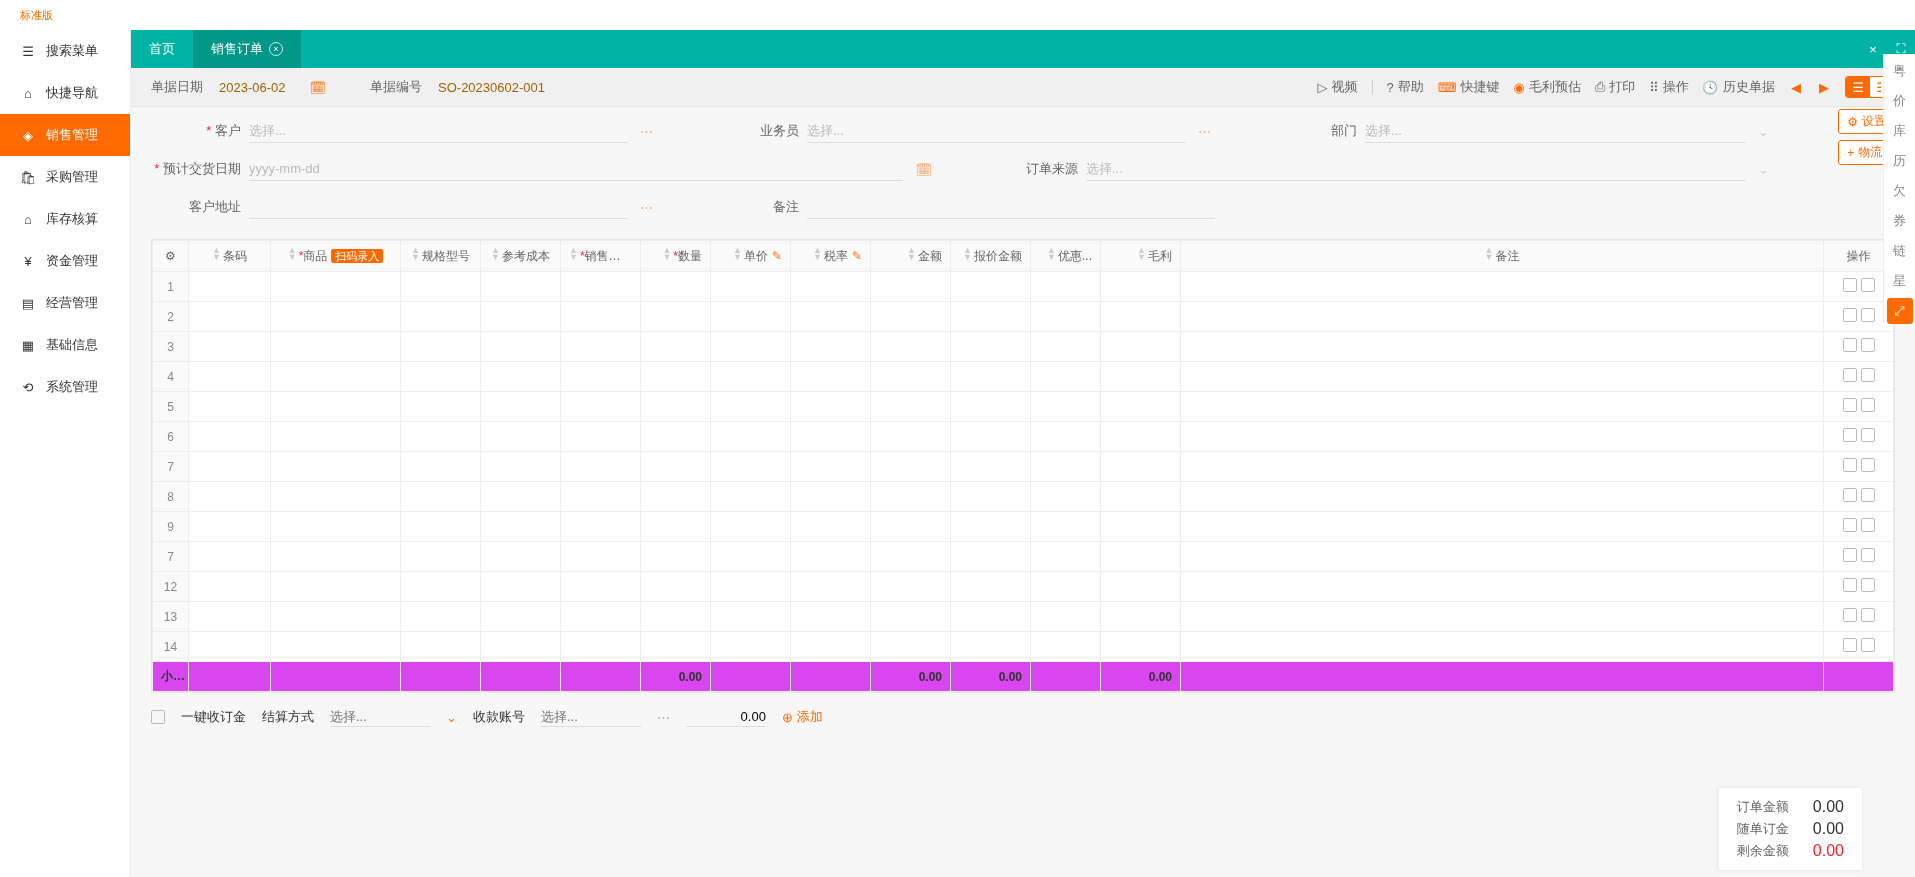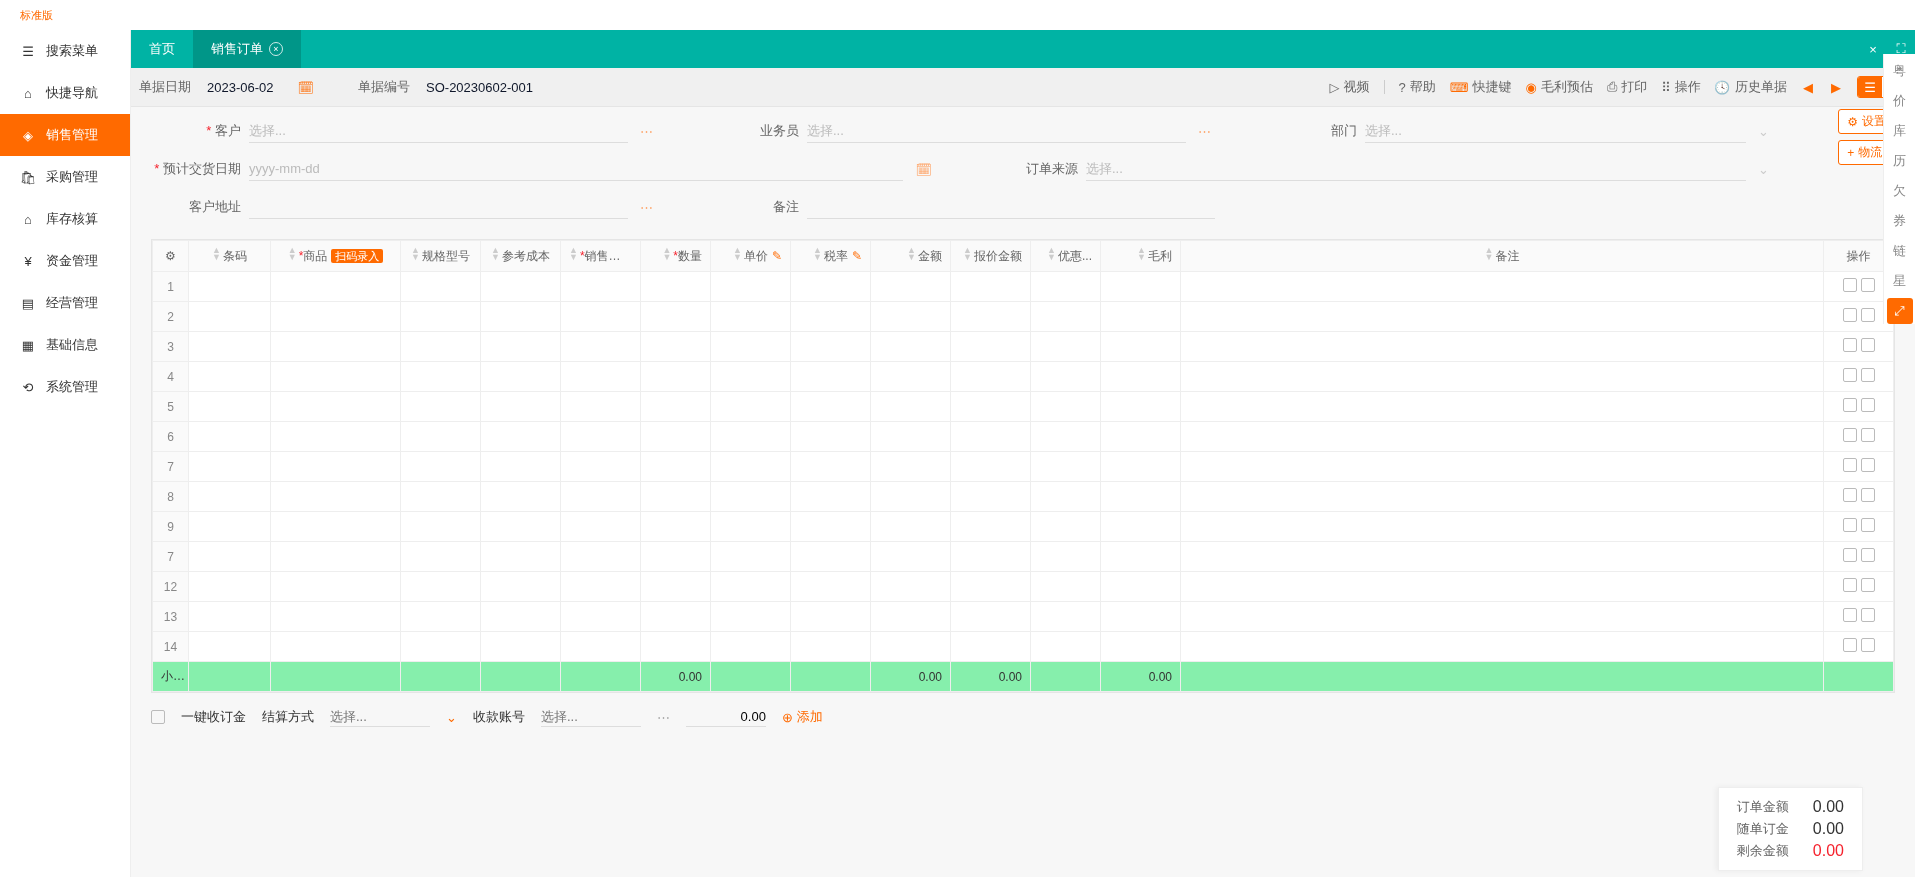--- a/index.html
+++ b/index.html
@@ -19,23 +19,23 @@
 
 .main { flex: 1; display: flex; flex-direction: column; background: #f7f7f7; position: relative; }
 .tabbar { background: #00b3a4; height: 38px; display: flex; align-items: stretch; position: relative; }
 .tab { padding: 0 18px; display: flex; align-items: center; color: #fff; font-size: 13px; cursor: pointer; gap: 6px; }
 .tab.active { background: #009688; justify-content: space-between; }
 .tab-close { width: 14px; height: 14px; border-radius: 50%; border: 1px solid rgba(255,255,255,.8); display: inline-flex; align-items: center; justify-content: center; font-size: 9px; line-height: 1; }
 .tabbar-right { position: absolute; right: 0; top: 0; height: 100%; display: flex; align-items: center; }
 .tabbar-btn { width: 28px; height: 100%; display: flex; align-items: center; justify-content: center; color: #fff; cursor: pointer; }
 
 
-.headerbar { background: #f0f0f0; padding: 8px 8px; display: flex; align-items: center; gap: 16px; font-size: 13px; border-bottom: 1px solid #e5e5e5; }
+.headerbar { background: #f0f0f0; padding: 8px 20px; display: flex; align-items: center; gap: 16px; font-size: 13px; border-bottom: 1px solid #e5e5e5; }
 .headerbar .lab { color: #666; }
-.headerbar .val { color: #0f172a; margin-right: 8px; }
+.headerbar .val { color: #a16207; margin-right: 8px; }
 .headerbar-right { margin-left: auto; display: flex; align-items: center; gap: 14px; }
 .hr-link { display: inline-flex; align-items: center; gap: 4px; color: #666; cursor: pointer; }
 .hr-sep { width: 1px; height: 14px; background: #ccc; }
 .arrow-btn { color: #ff6a00; cursor: pointer; padding: 0 2px; }
 .view-toggle { display: inline-flex; border: 1px solid #ff6a00; border-radius: 3px; overflow: hidden; }
 .view-toggle span { width: 24px; height: 20px; display: flex; align-items: center; justify-content: center; cursor: pointer; }
 .view-toggle span.on { background: #ff6a00; color: #fff; }
 .view-toggle span.off { background: #fff; color: #ff6a00; }
 
 
@@ -58,21 +58,21 @@
 th, td { border: 1px solid #eee; padding: 6px 8px; font-size: 12px; white-space: nowrap; overflow: hidden; text-overflow: ellipsis; }
 thead th { background: #fafafa; color: #666; font-weight: normal; position: relative; }
 .sort-ic { color: #ccc; font-size: 9px; margin-right: 2px; display: inline-block; line-height: 7px; }
 .th-req { color: #f5222d; }
 .scan-badge { background: #ff6a00; color: #fff; padding: 1px 4px; border-radius: 2px; font-size: 11px; margin-left: 4px; }
 .edit-ic { color: #ff6a00; margin-left: 4px; }
 tbody td.rn { text-align: center; color: #888; background: #fafafa; }
 tbody tr { height: 26px; }
 .op-cell { text-align: center; }
 .op-ic { display: inline-block; width: 14px; height: 14px; border: 1px solid #bbb; border-radius: 2px; margin: 0 2px; cursor: pointer; position: relative; }
-tfoot td { background: #86efac; font-weight: 400; }
+tfoot td { background: #d946ef; font-weight: 700; }
 tfoot .num { text-align: right; }
 
 
 .settlebar { padding: 14px 20px; display: flex; align-items: center; gap: 16px; font-size: 13px; }
 .chk { width: 14px; height: 14px; border: 1px solid #bbb; border-radius: 2px; display: inline-block; }
 .settle-input { border: none; border-bottom: 1px solid #ddd; width: 100px; font-size: 13px; padding: 2px 0; background: transparent; }
 .amount-input { border: none; border-bottom: 1px solid #ddd; width: 80px; font-size: 13px; text-align: right; padding: 2px 0; background: transparent; }
 .add-link { color: #ff6a00; cursor: pointer; display: inline-flex; align-items: center; gap: 4px; }
 
 

